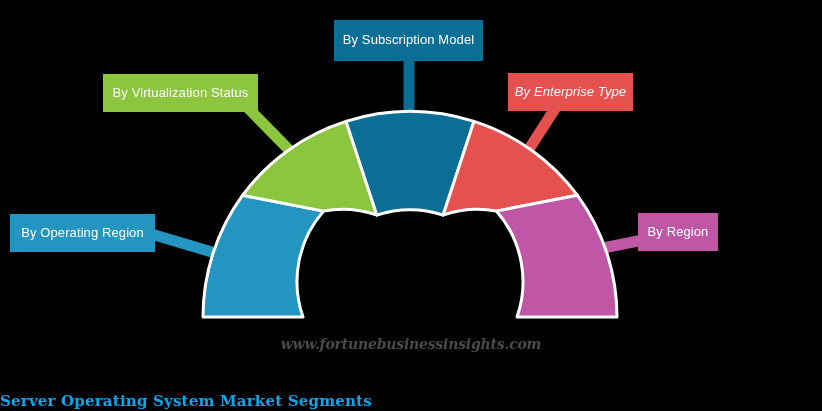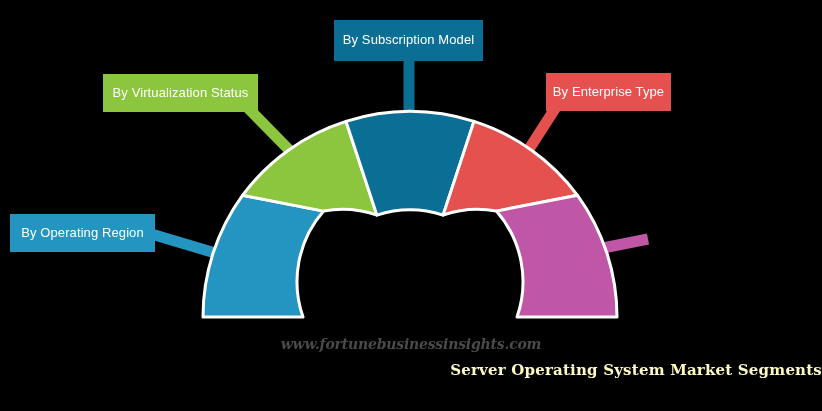--- a/index.html
+++ b/index.html
@@ -40,21 +40,21 @@
   #cl-operating-system {
     left: 10px;  top: 214px;  width: 145px; height: 38px;
   }
   #cl-virtualization {
     left: 103px; top: 74px;   width: 155px; height: 38px;
   }
   #cl-subscription {
     left: 334px; top: 20px;   width: 149px; height: 41px;
   }
   #cl-enterprise {
-    left: 546px; top: 73px;   width: 125px; height: 38px;
+    left: 508px; top: 73px;   width: 125px; height: 38px; font-style: italic;
   }
   #cl-region {
     left: 638px; top: 213px;  width: 80px;  height: 38px;
   }
   #watermark {
     position: absolute;
     left: 0;
     top: 336px;
     width: 822px;
     text-align: center;
@@ -62,24 +62,24 @@
     font-family: "DejaVu Serif", serif;
     font-style: italic;
     font-weight: bold;
     font-size: 14px;
     letter-spacing: -0.2px;
     z-index: 4;
   }
   #chart-title {
     position: absolute;
     left: 0;
-    top: 361px;
+    top: 392px;
     width: 822px;
-    text-align: right;
-    color: #fef9c3;
+    text-align: left;
+    color: #0ea5e9;
     font-family: "DejaVu Serif", serif;
     font-weight: bold;
     font-size: 15px;
     letter-spacing: 0.2px;
     z-index: 4;
   }
 </style>
 </head>
 <body>
 
@@ -138,18 +138,21 @@
   </div>
 
   <div class="callout" id="cl-subscription" style="background:#0B6E94;">
     <span>By Subscription Model</span>
   </div>
 
   <div class="callout" id="cl-enterprise" style="background:#E4514F;">
     <span>By Enterprise Type</span>
   </div>
 
+  <div class="callout" id="cl-region" style="background:#C057A6;">
+    <span>By Region</span>
+  </div>
 
   <div id="watermark">www.fortunebusinessinsights.com</div>
 
   <div id="chart-title">Server Operating System Market Segments</div>
 
 </div>
 
 </body></html>

